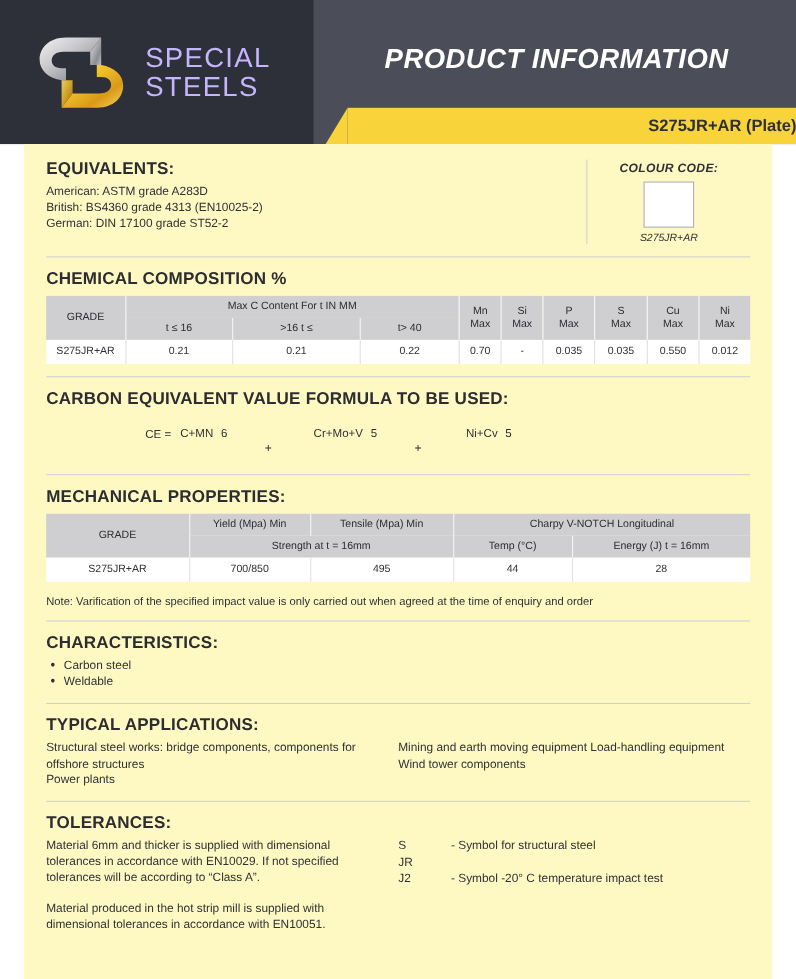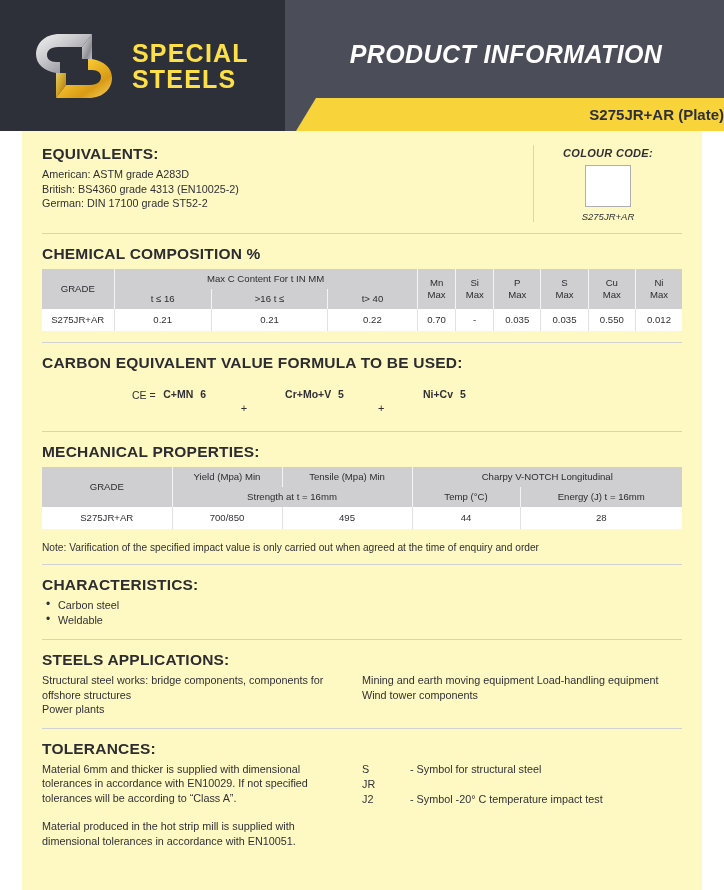--- a/index.html
+++ b/index.html
@@ -46,22 +46,22 @@
     display: flex;
     align-items: center;
     z-index: 5;
   }
   .logo-mark {
     width: 88px; height: 80px;
     position: relative;
   }
   .logo-text {
     margin-left: 14px;
-    color: #fde047;
-    font-weight: bold;
+    color: #c4b5fd;
+    font-weight: normal;
     font-size: 25px;
     line-height: 26px;
     letter-spacing: 1.2px;
   }
   .title-main {
     position: absolute;
     top: 40px;
     left: 320px;
     width: 372px;
     text-align: center;
@@ -212,23 +212,22 @@
     color: #303036;
   }
   .frac-group { display: flex; align-items: flex-start; }
   .frac-lead {
     padding-top: 1px;
     margin-right: 3px;
     white-space: nowrap;
   }
   .frac {
     display: inline-block;
-    text-align: center;
+    text-align: right;
     min-width: 48px;
-    font-weight: bold;
   }
   .frac-num { padding: 0 4px 1px 4px; }
   .frac-bar { height: 1px; background: #303036; }
   .frac-den { padding-top: 2px; }
   .plus-op {
     padding-top: 14px;
     margin: 0 34px;
     font-size: 11px;
   }
   .spacer-left { width: 90px; }
@@ -476,21 +475,21 @@
       <div class="sec-title">CHARACTERISTICS:</div>
       <ul class="bullets">
         <li>Carbon steel</li>
         <li>Weldable</li>
       </ul>
     </div>
 
     <div class="divider"></div>
 
     <div>
-      <div class="sec-title">STEELS APPLICATIONS:</div>
+      <div class="sec-title">TYPICAL APPLICATIONS:</div>
       <div class="two-col">
         <div class="col">
           <p>Structural steel works: bridge components, components for offshore structures</p>
           <p>Power plants</p>
         </div>
         <div class="col">
           <p>Mining and earth moving equipment Load-handling equipment</p>
           <p>Wind tower components</p>
         </div>
       </div>

